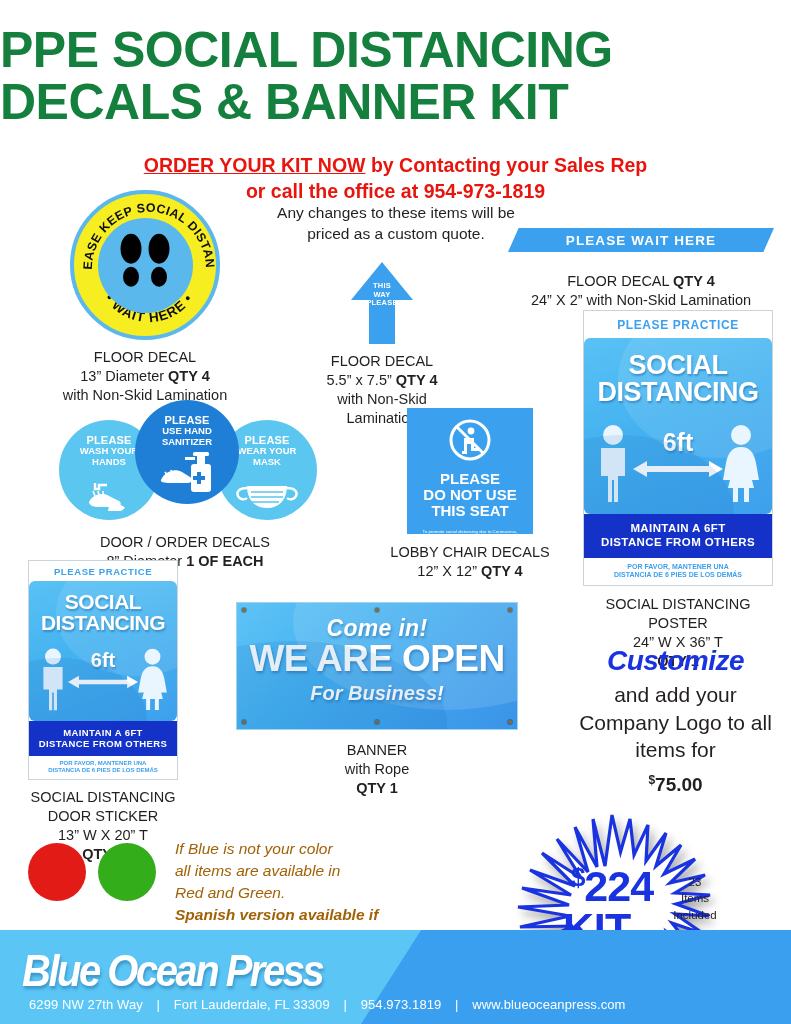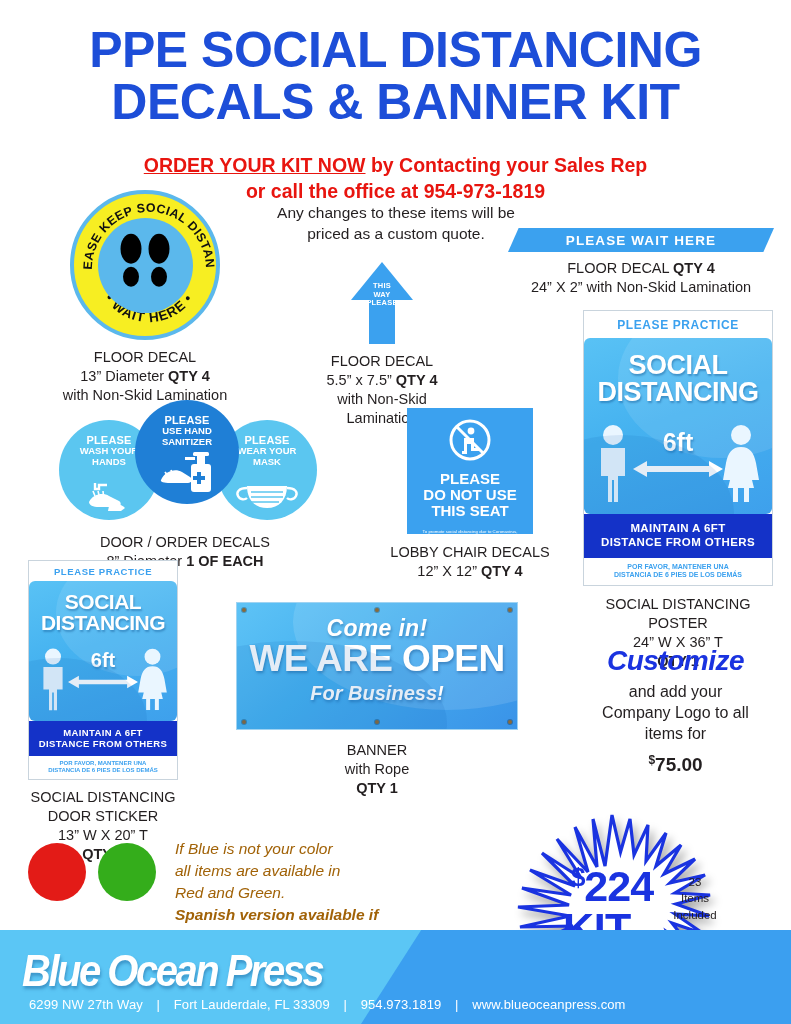--- a/index.html
+++ b/index.html
@@ -11,24 +11,23 @@
     font-family:"Liberation Sans", sans-serif;
     color:#231f20;
     position:relative;
     overflow:hidden;
   }
   .page { position:relative; width:791px; height:1024px; }
 
   
   .headline {
     position:absolute; left:0; top:24px; width:791px;
-    text-align:center;
     font-size:50px; font-weight:bold; line-height:1.04;
     letter-spacing:-0.5px;
-    color:#1d4ed8;
+    color:#15803d;
   }
   .headline .l2 { display:block; }
   .order-line {
     position:absolute; left:0; top:152px; width:791px;
     text-align:center; color:#e8150f;
     font-size:19.5px; font-weight:bold; line-height:1.35;
   }
   .order-line .u { text-decoration:underline; }
   .note {
     position:absolute; left:236px; top:203px; width:320px;
@@ -81,21 +80,21 @@
   .cap-arrow { margin-top:8px; }
 
   
   .wait-wrap { position:absolute; left:508px; top:228px; width:266px; }
   .wait-bar {
     position:relative; height:24px; background:#3ba1ef;
     clip-path: polygon(4% 0, 100% 0, 96% 100%, 0 100%);
     color:#fff; font-weight:bold; font-size:13.5px; letter-spacing:1.1px;
     display:flex; align-items:center; justify-content:center;
   }
-  .cap-wait { margin-top:7px; }
+  .cap-wait { margin-top:20px; }
 
   
   .sd-sign { background:#ffffff; border:1px solid #c9d4dd; }
   .sd-head {
     text-align:center; color:#3ba1ef; font-weight:bold;
     letter-spacing:0.6px; background:#fff;
   }
   .sd-body { position:relative; overflow:hidden;
     background:linear-gradient(160deg,#59c2f5 0%,#45b2f0 45%,#3ea0ec 100%);border-radius:6px; }
   .sd-body:before {
@@ -198,21 +197,21 @@
   .banner .b2 { font-size:37px; font-weight:bold; letter-spacing:-0.6px; line-height:1.05; margin-top:-2px;}
   .banner .b3 { font-size:20px; font-style:italic; font-weight:bold; margin-top:3px;}
   .grom { position:absolute; width:4px; height:4px; border-radius:50%;
     background:#8a6a3a; box-shadow:0 0 0 1px rgba(0,0,0,0.25); }
   .cap-banner { margin-top:11px; }
 
   
   .customize { position:absolute; left:573px; top:645px; width:205px; text-align:center; }
   .customize .c1 { font-size:28px; font-weight:bold; font-style:italic;
     color:#1a33e0; letter-spacing:-0.5px; }
-  .customize .c2 { font-size:16px; line-height:1.32; margin-top:4px; color:#231f20; }
+  .customize .c2 { font-size:21px; line-height:1.32; margin-top:4px; color:#231f20; }
   .customize .c3 { font-size:19px; font-weight:bold; margin-top:9px; }
   .customize .c3 sup { font-size:12px; vertical-align:super; }
 
   
   .colors { position:absolute; left:28px; top:843px; }
   .dot { width:58px; height:58px; border-radius:50%; display:inline-block; }
   .dot.red { background:#e31b17; }
   .dot.green { background:#34ad1b; margin-left:12px; }
   .colornote { position:absolute; left:175px; top:838px; width:260px;
     font-size:15.5px; font-style:italic; line-height:1.42; color:#a16207; }

